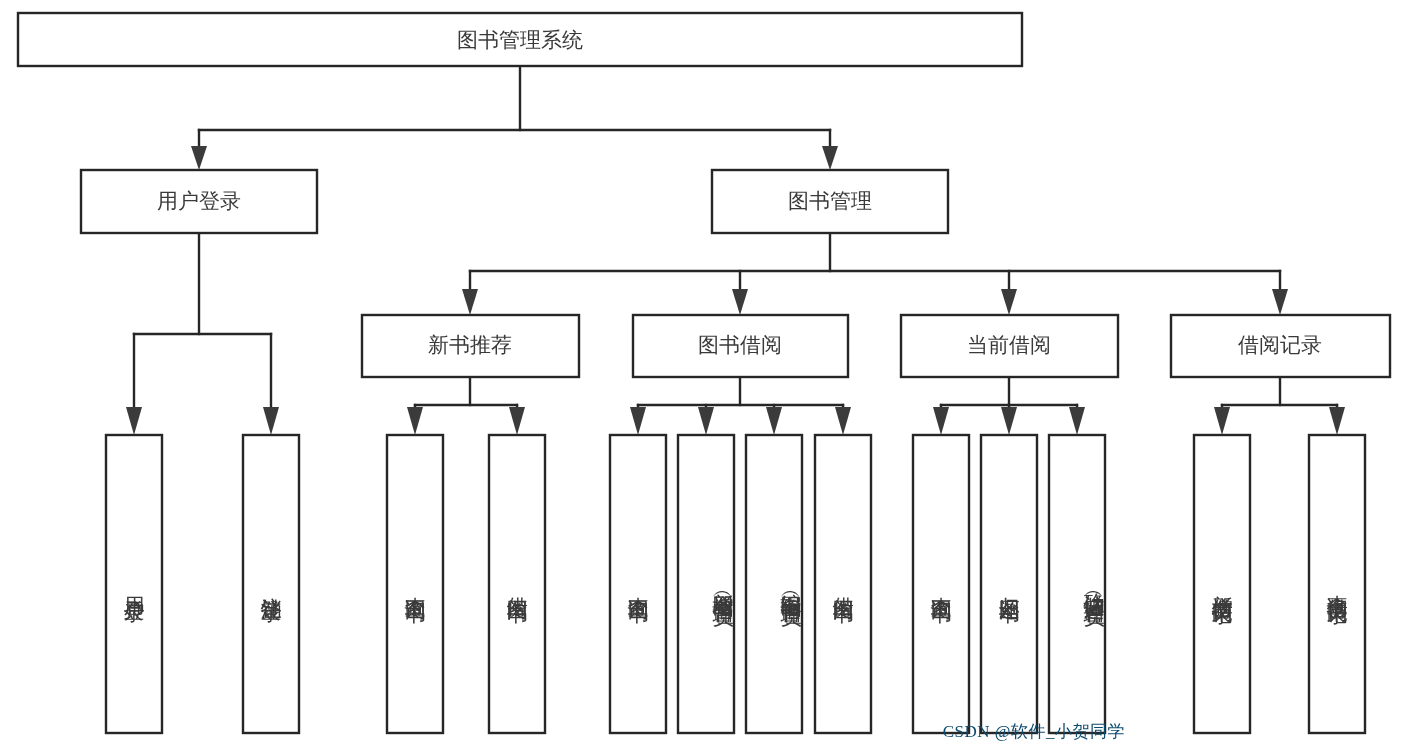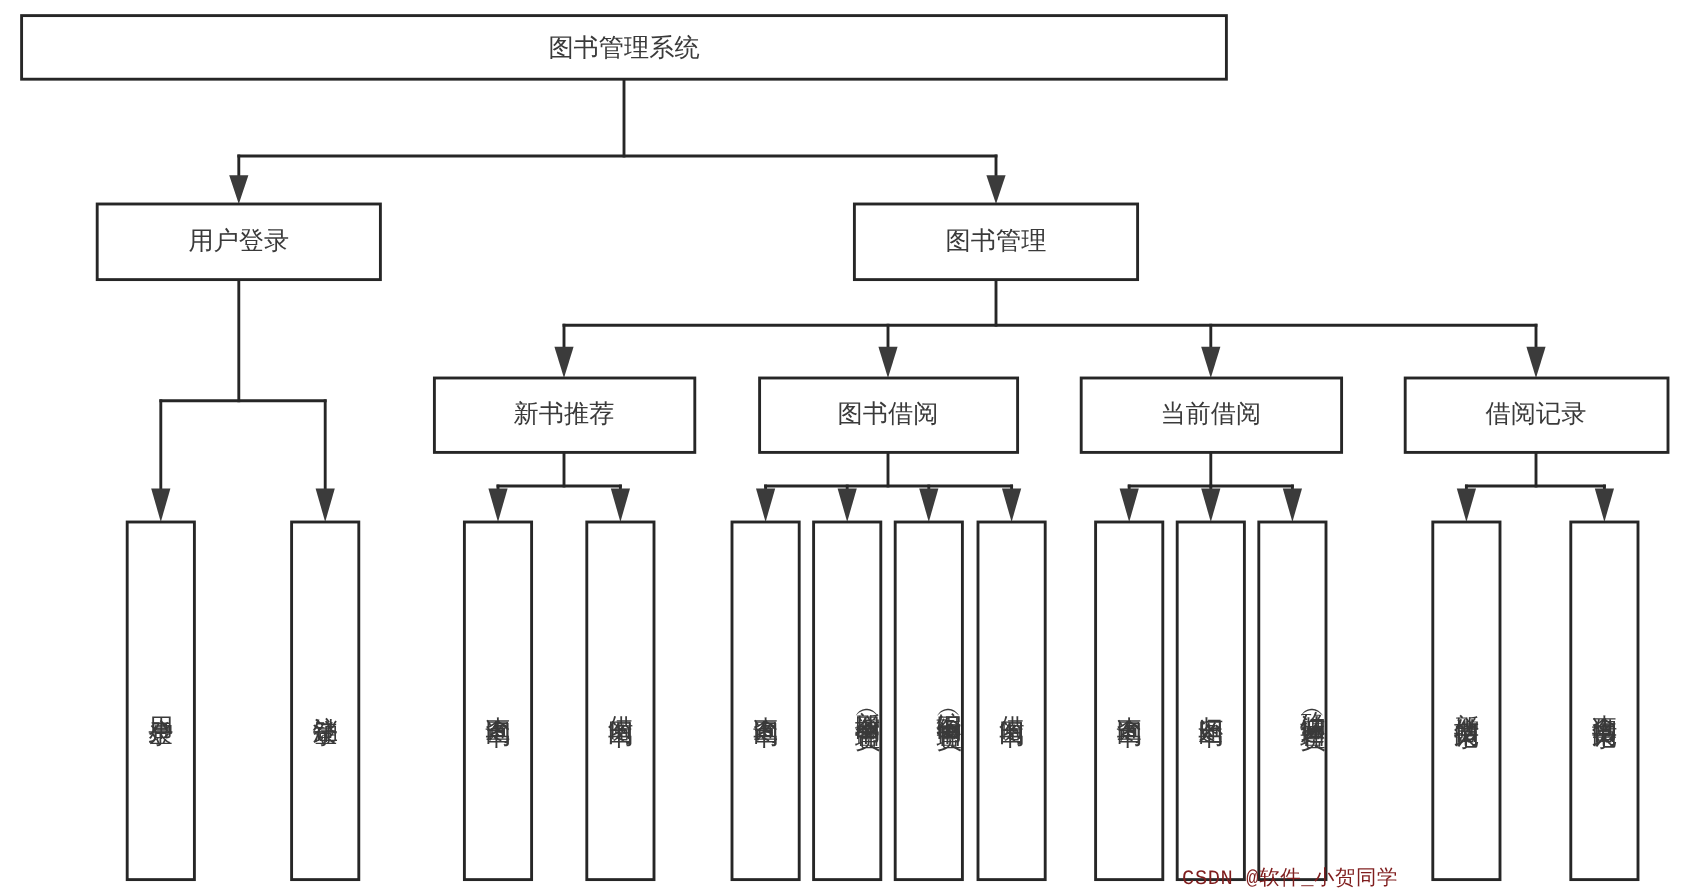--- a/index.html
+++ b/index.html
@@ -13,21 +13,20 @@
     height: 747px;
     font-family: "DejaVu Sans", "Liberation Sans", sans-serif;
     overflow: hidden;
     position: relative;
   }
   #diagram-root {
     position: relative;
     width: 1133px;
     height: 747px;
     background: #ffffff;
-    padding-left: 40px;
   }
   svg#diagram-svg {
     position: absolute;
     left: 0;
     top: 0;
     width: 1405px;
     height: 747px;
     display: block;
   }
   .node-box {
@@ -70,23 +69,23 @@
     color: #3a3a3a;
     letter-spacing: 2px;
     white-space: nowrap;
     text-align: center;
     pointer-events: none;
   }
   .watermark {
     position: absolute;
     right: 8px;
     bottom: 4px;
-    font-family: Liberation Mono, monospace;
+    font-family: Liberation Serif, serif;
     font-size: 17px;
-    color: #7f1d1d;
+    color: #0c4a6e;
     letter-spacing: 0.5px;
     white-space: nowrap;
   }
 </style>
 </head>
 <body>
 
 <div id="diagram-root">
 
   <svg id="diagram-svg" viewBox="0 0 1405 747">

